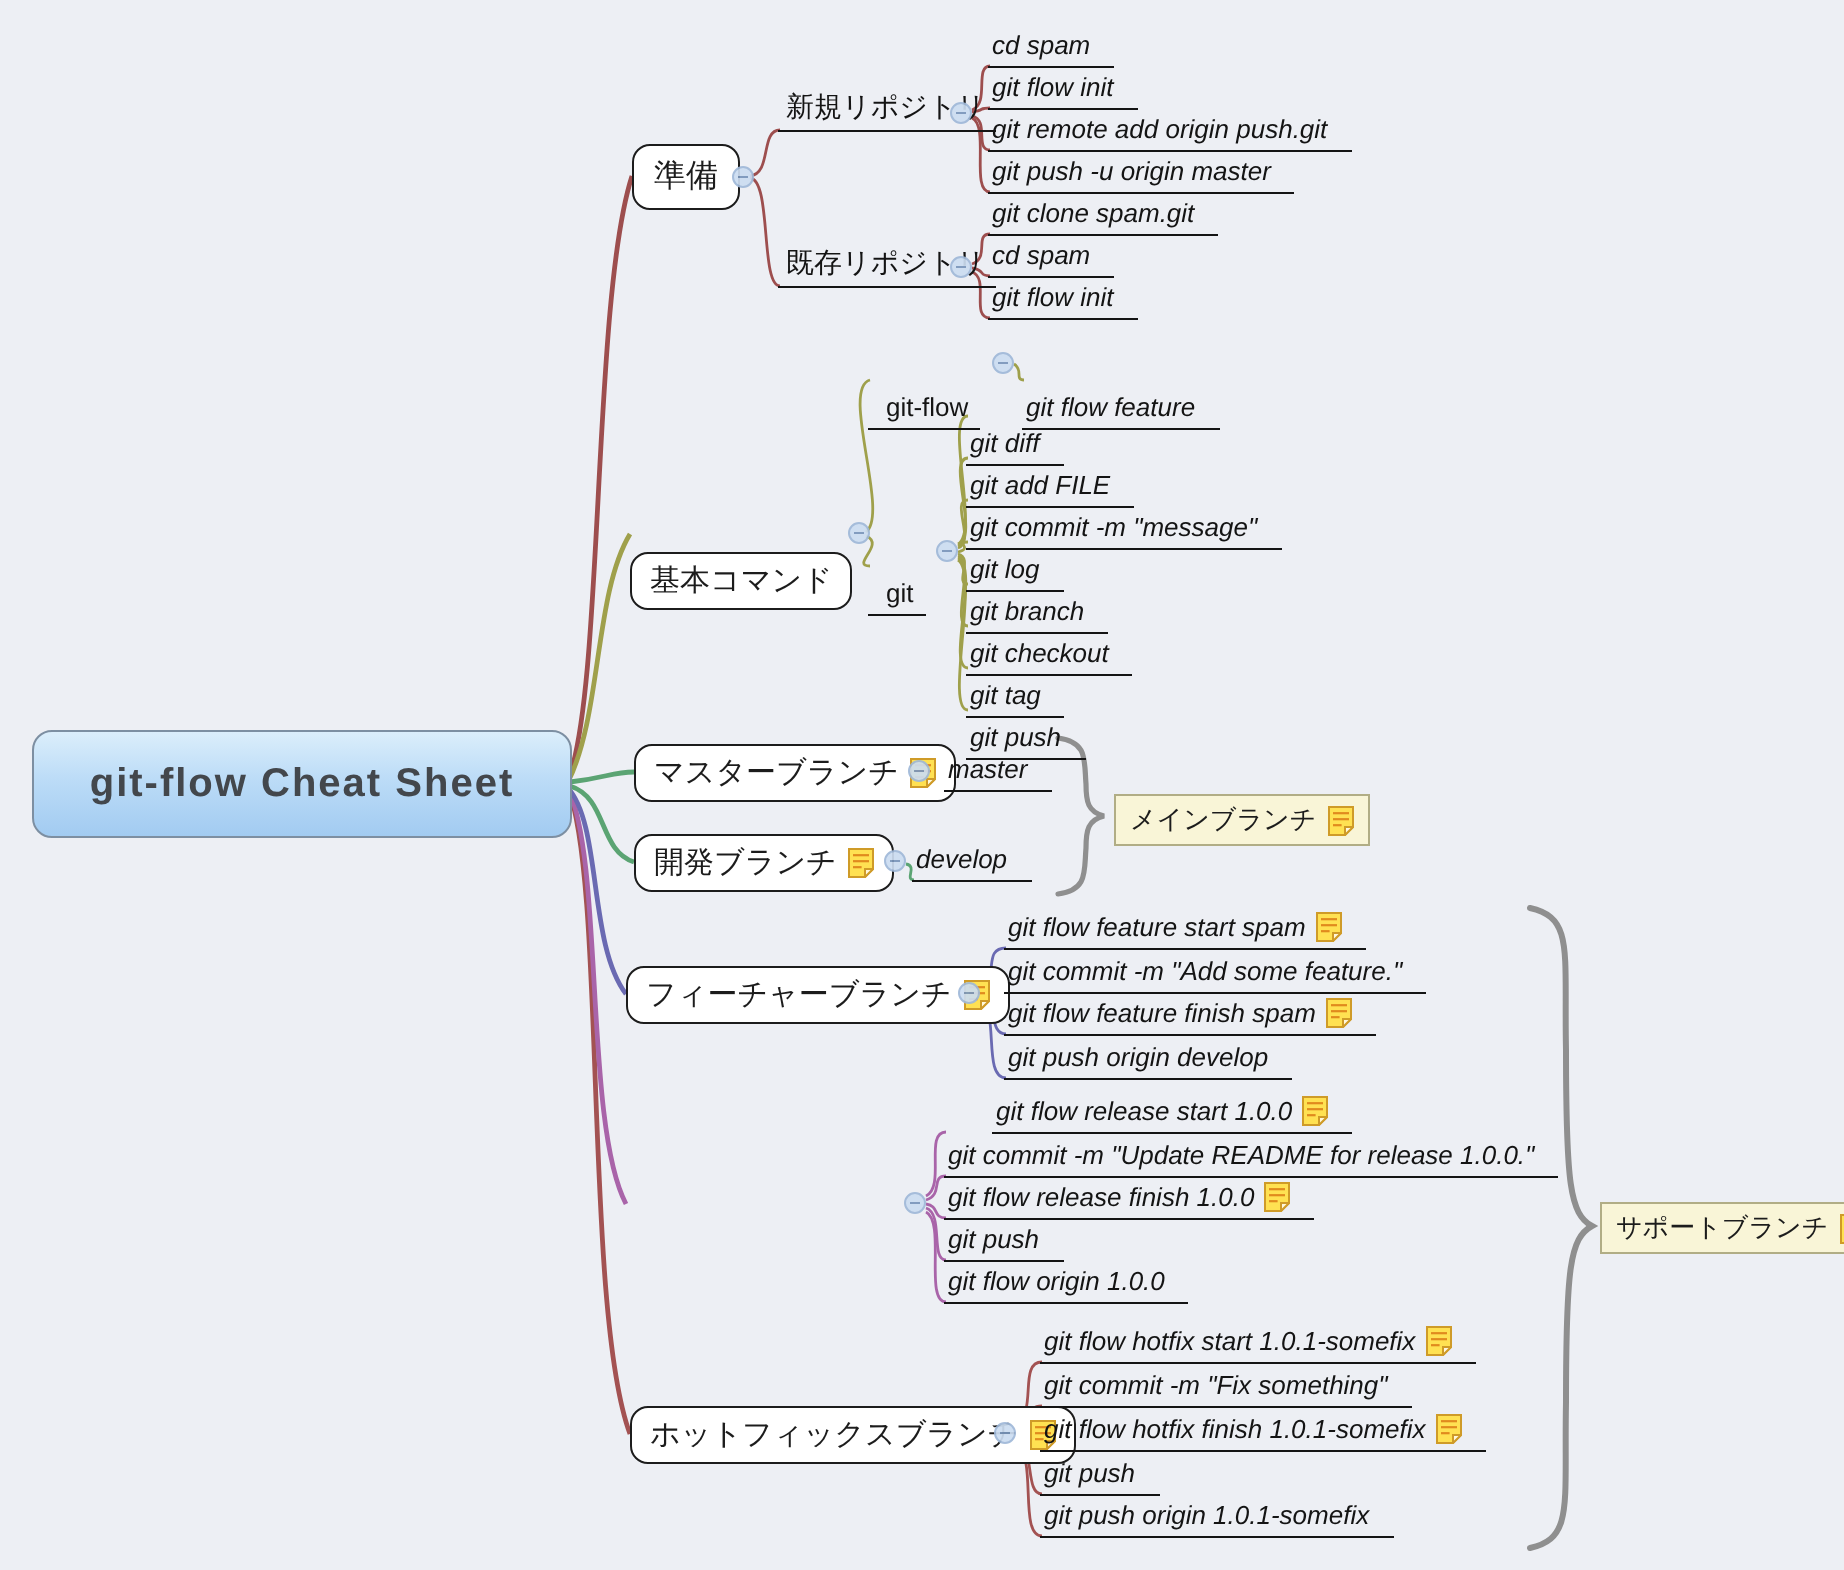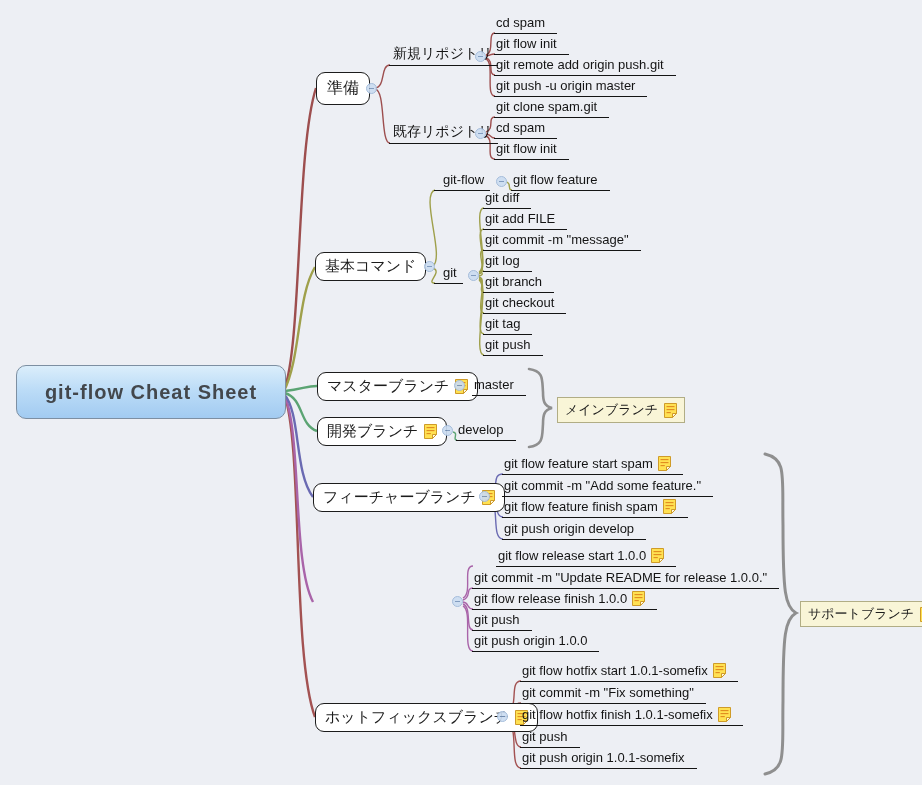--- a/index.html
+++ b/index.html
@@ -8,39 +8,39 @@
   svg.wires{position:absolute;left:0;top:0;z-index:1;}
   svg.wires path{fill:none;}
   .s-prep{stroke:var(--c-prep);}
   .s-basic{stroke:var(--c-basic);}
   .s-main{stroke:var(--c-main);}
   .s-feature{stroke:var(--c-feature);}
   .s-release{stroke:var(--c-release);}
   .s-hotfix{stroke:var(--c-hotfix);}
   .s-brace{stroke:var(--c-brace);}
   .b-prep{border-color:var(--c-prep);}
-  .b-basic{border-color:var(--c-basic);}
+  .b-basic{border-color:var(--c-basic);margin-top:24px;}
   .b-main{border-color:var(--c-main);}
   .b-feature{border-color:var(--c-feature);}
   .b-release{border-color:var(--c-release);}
   .b-hotfix{border-color:var(--c-hotfix);text-align:right;}
   .root{position:absolute;left:16px;top:365px;width:270px;height:54px;box-sizing:border-box;
     background:linear-gradient(180deg,#dbeefb 0%,#bcdcf7 45%,#a2cbf1 100%);
     border:1px solid #7d8fa2;border-radius:10px;z-index:4;
     display:flex;align-items:center;justify-content:center;
     font-size:20px;font-weight:bold;color:#43474c;letter-spacing:1px;}
   .topic{position:absolute;background:#ffffff;border:1.5px solid;border-radius:9px;
     font-size:15px;color:#1c1c1c;display:flex;align-items:center;gap:6px;
     padding:4px 9px;white-space:nowrap;z-index:3;}
   .topic.big{font-size:16px;padding:5px 10px;}
   .subtopic{position:absolute;font-size:14px;color:#141414;border-bottom:1.4px solid;
     padding:0 5px 3px 4px;line-height:17px;white-space:nowrap;z-index:3;}
   .subtopic.cmd{font-size:13px;line-height:15px;padding:0 6px 3px 9px;}
   .leaf{position:absolute;font-size:13px;line-height:15px;color:#141414;border-bottom:1.4px solid;
-    padding:0 12px 3px 2px;white-space:nowrap;z-index:3;display:flex;align-items:center;gap:5px;}
+    padding:0 12px 3px 2px;white-space:nowrap;z-index:3;display:flex;align-items:center;gap:5px;font-style:italic;}
   .group-label{position:absolute;background:#f9f5d7;border:1px solid #b1ad85;
     font-size:13px;color:#1c1c1c;padding:3px 7px;display:flex;align-items:center;gap:6px;
     white-space:nowrap;z-index:3;}
   .minus{position:absolute;width:11px;height:11px;border-radius:50%;
     background:#ccddf1;border:1px solid #9fb8d8;box-sizing:border-box;z-index:5;opacity:.92;}
   .minus::after{content:"";position:absolute;left:2px;right:2px;top:4px;height:1px;background:#7a96bb;}
   svg.note{width:13px;height:15px;flex:0 0 auto;}
   .hidden-defs{position:absolute;width:0;height:0;overflow:hidden;}
 </style>
 </head>
@@ -254,21 +254,21 @@
   <div class="leaf b-release" style="left:472px;top:591px">
       <span>git flow release finish 1.0.0</span>
       <svg class="note">
         <use href="#note-sym"></use>
       </svg>
     </div>
   <div class="leaf b-release" style="left:472px;top:612px">
       <span>git push</span>
     </div>
   <div class="leaf b-release" style="left:472px;top:633px">
-      <span>git push origin 1.0.0</span>
+      <span>git flow origin 1.0.0</span>
     </div>
 
   <div class="leaf b-hotfix" style="left:520px;top:663px">
       <span>git flow hotfix start 1.0.1-somefix</span>
       <svg class="note">
         <use href="#note-sym"></use>
       </svg>
     </div>
   <div class="leaf b-hotfix" style="left:520px;top:685px">
       <span>git commit -m "Fix something"</span>

